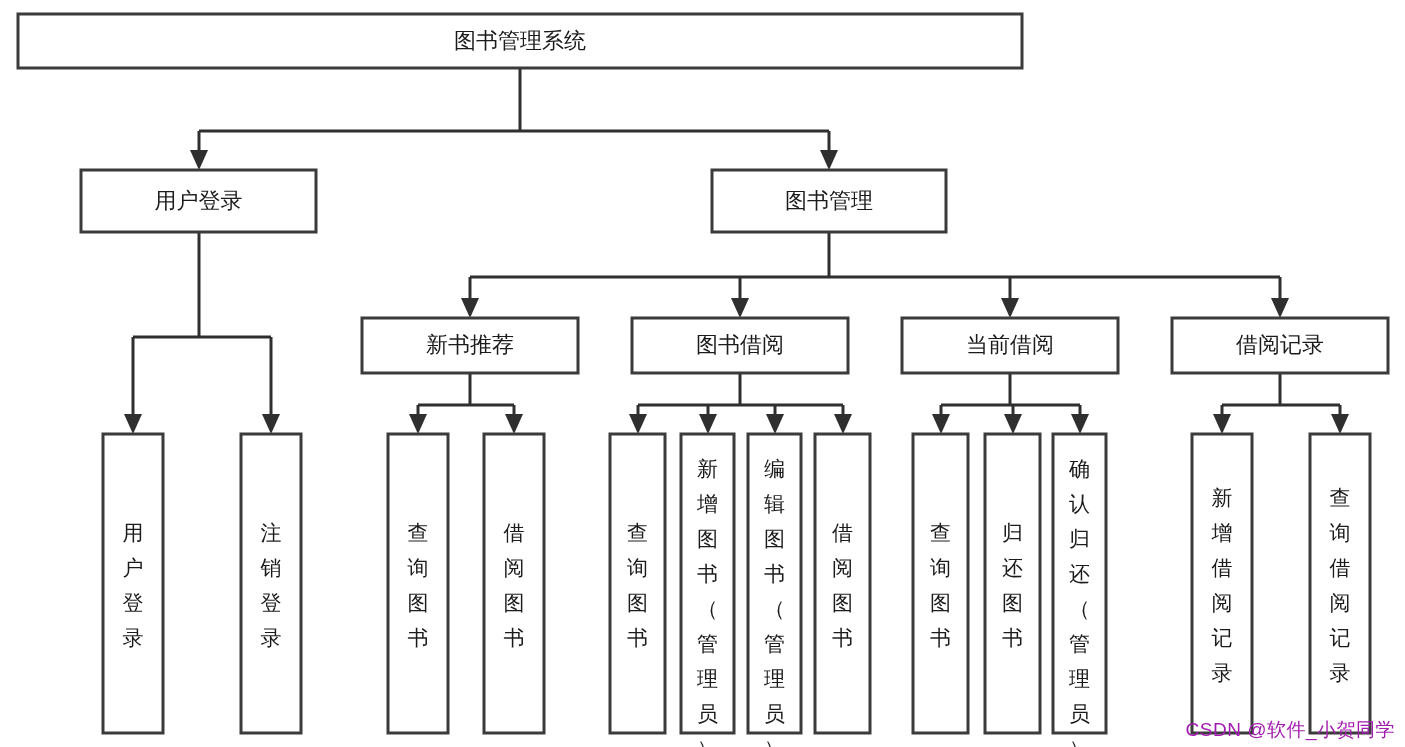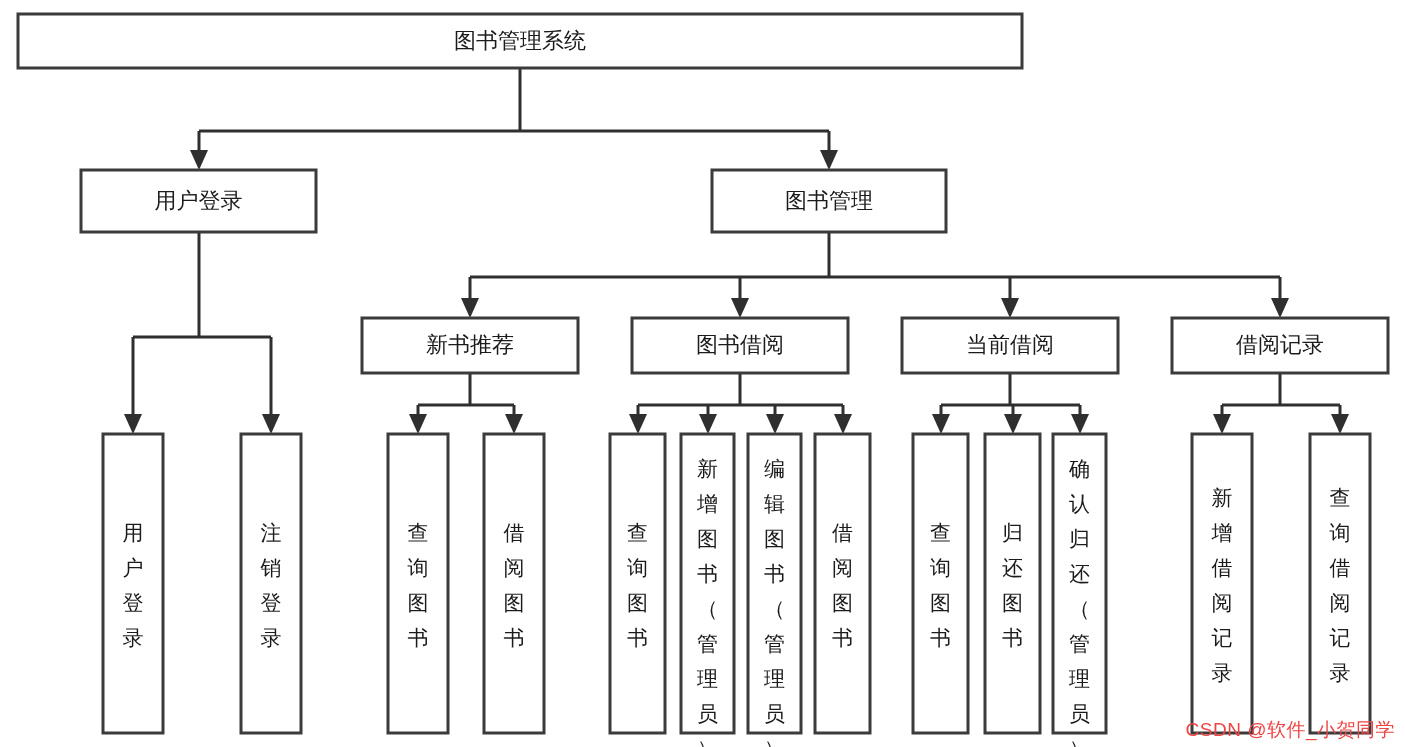--- a/index.html
+++ b/index.html
@@ -37,21 +37,21 @@
     font-family:"Liberation Sans","DejaVu Sans",sans-serif;
     font-size:21px;
     text-anchor:middle;
   }
   .watermark{
     position:absolute;
     right:10px;
     bottom:4px;
     font-family:"Liberation Sans","DejaVu Sans",sans-serif;
     font-size:19px;
-    color:#ef4444;
+    color:#a21caf;
     white-space:nowrap;
     letter-spacing:0.5px;
     user-select:none;
   }
 </style>
 </head>
 <body>
 
 <div id="diagram-root">
 

